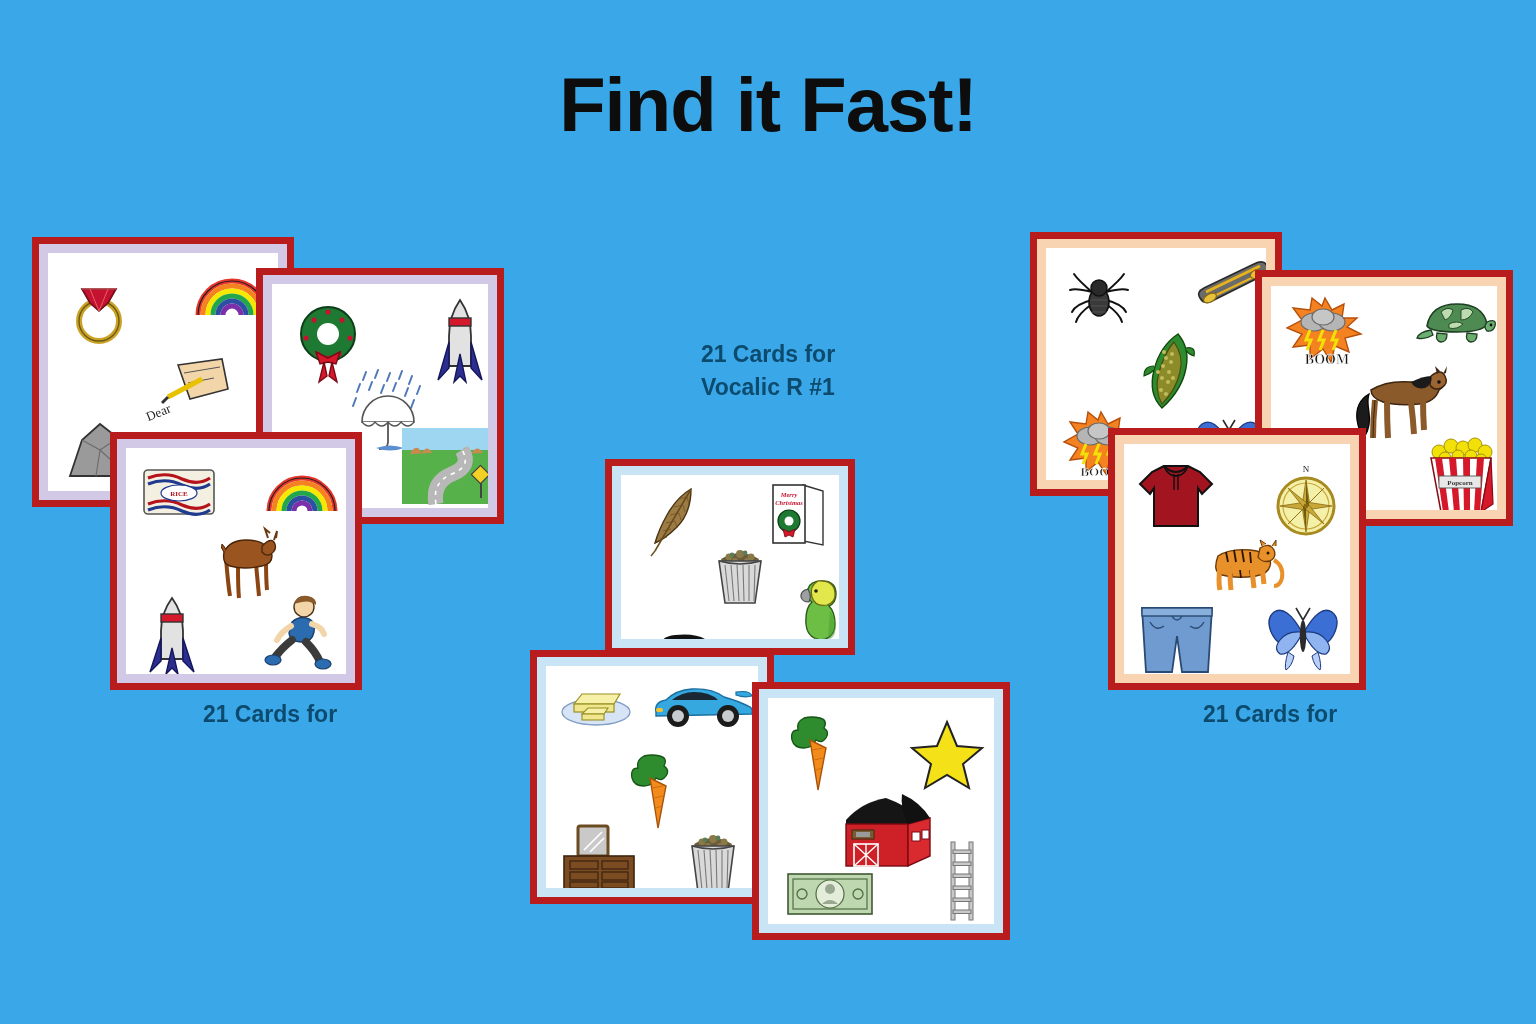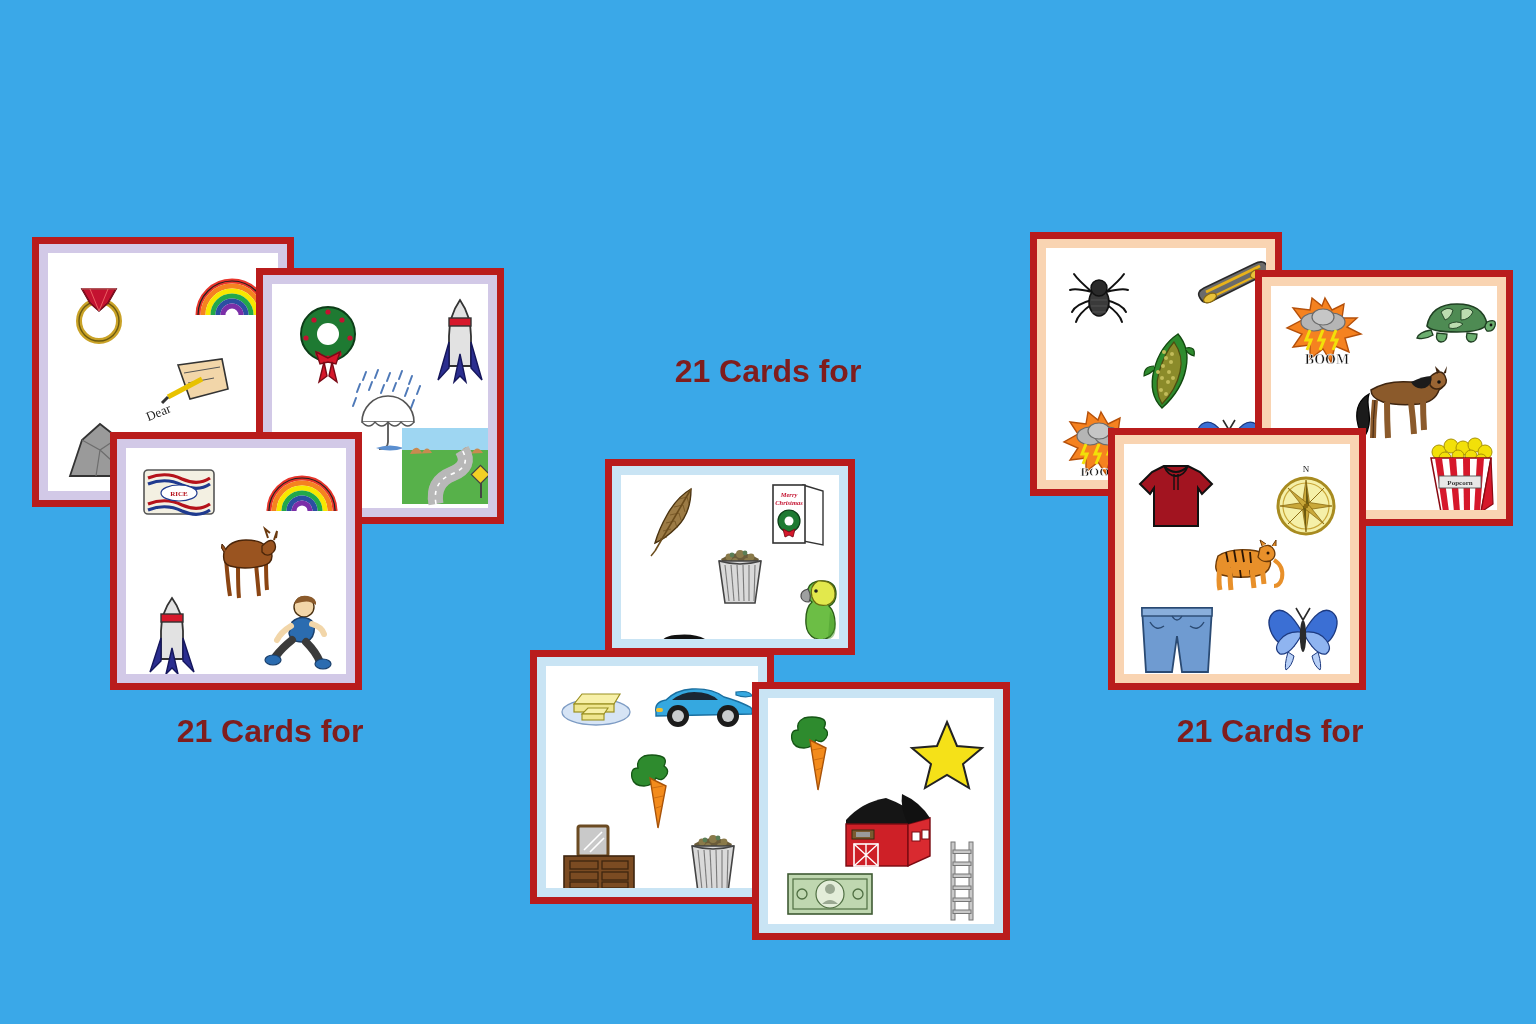--- a/index.html
+++ b/index.html
@@ -15,22 +15,22 @@
   .title{
     position:absolute;left:0;top:66px;width:1536px;text-align:center;
     font-size:76px;font-weight:bold;color:#0D0D0D;letter-spacing:-1px;
     line-height:1.02;
   }
   .subtitle{
     position:absolute;left:0;top:155px;width:1536px;text-align:center;
     font-size:54px;font-weight:bold;color:#0D0D0D;letter-spacing:-0.5px;
   }
   .caption{
-    position:absolute;text-align:center;color:#7f1d1d;
-    font-size:32px;font-weight:bold;line-height:1.45;margin-top:10px;
+    position:absolute;text-align:center;color:#0c4a6e;
+    font-size:23px;font-weight:bold;line-height:1.45;
   }
   .caption .l1{display:block;}
   .caption .l2{display:block;}
 
   
   .card{
     position:absolute;
     background:#b91c1c;
     padding:7px;
     box-sizing:border-box;
@@ -48,20 +48,21 @@
   .pic{position:absolute;}
   .pic svg{display:block;width:100%;height:100%;overflow:visible;}
 
   .lbl{font-family:"Liberation Serif",serif;}
 </style>
 </head>
 <body>
 
 <div id="stage">
 
+  <div class="title">Find it Fast!</div>
 
   <div class="card mat-lav" style="left:32px;top:237px;width:262px;height:270px;">
     <div class="mat">
       <div class="face">
 
         <div class="pic" style="left:22px;top:20px;width:58px;height:72px;">
           <svg viewBox="0 0 58 72">
             <circle cx="29" cy="48" r="20" fill="none" stroke="#C9A227" stroke-width="6"></circle>
             <circle cx="29" cy="48" r="20" fill="none" stroke="#6b5a10" stroke-width="1.4"></circle>
             <path d="M12 16 L46 16 L38 30 L29 38 L20 30 Z" fill="#C41230" stroke="#5a0a18" stroke-width="1.6"></path>
@@ -249,20 +250,21 @@
       </div>
     </div>
   </div>
 
   <div class="caption" style="left:60px;top:698px;width:420px;">
     <span class="l1">21 Cards for</span>
   </div>
 
   <div class="caption" style="left:568px;top:338px;width:400px;">
     <span class="l1">21 Cards for</span>
+    <span class="l2">Vocalic R #1</span>
   </div>
 
   <div class="card mat-blue" style="left:605px;top:459px;width:250px;height:196px;">
     <div class="mat">
       <div class="face">
 
         <div class="pic" style="left:22px;top:10px;width:58px;height:72px;">
           <svg viewBox="0 0 58 72">
             <path d="M48 4 q-14 8 -24 26 q-8 14 -12 28 q10 -4 22 -16 q14 -14 14 -38 Z" fill="#9C7B45" stroke="#4a3310" stroke-width="1.4"></path>
             <path d="M48 4 L12 66" stroke="#6b4c1c" stroke-width="1.6" fill="none"></path>

